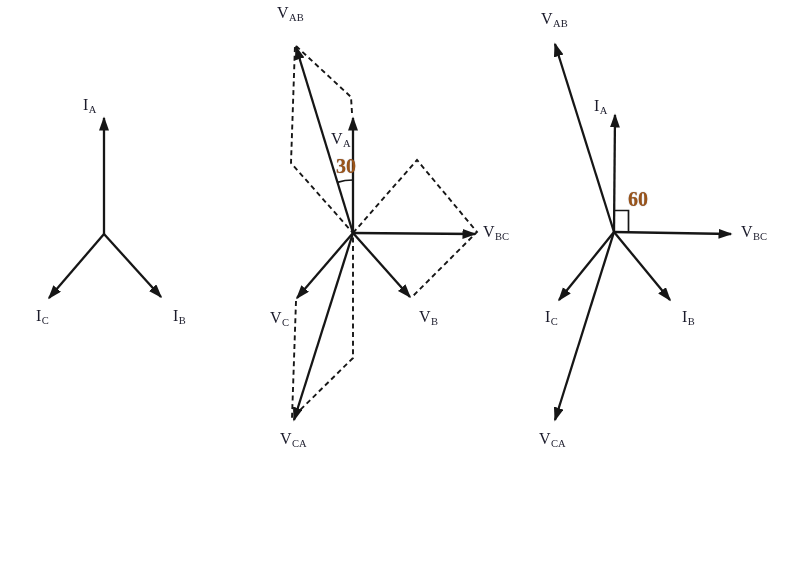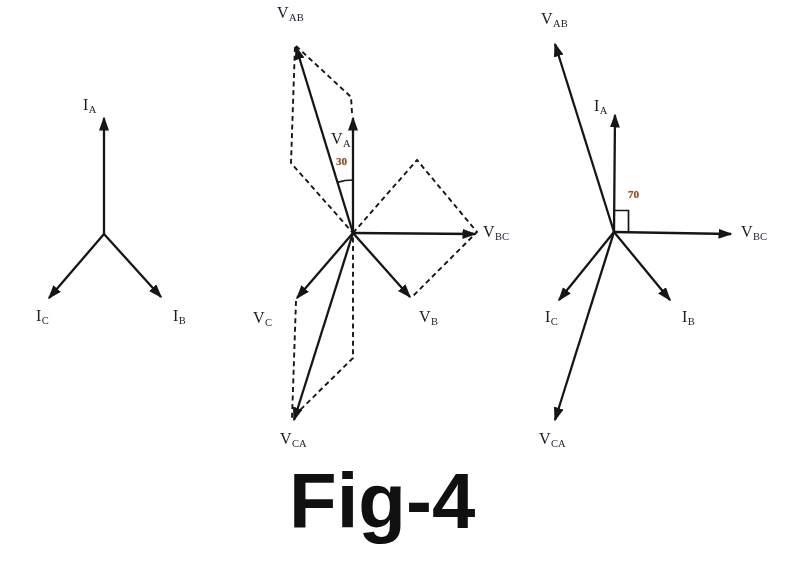--- a/index.html
+++ b/index.html
@@ -35,21 +35,21 @@
     white-space: nowrap;
   }
   .plabel .m { font-size: 16px; }
   .plabel .s { font-size: 10.5px; vertical-align: -2.5px; margin-left: 0.5px; }
 
   .alabel {
     position: absolute;
     color: var(--angle);
     text-shadow: 0 0 1px rgba(27,27,70,0.55);
     font-weight: 700;
-    font-size: 11px;
+    font-size: 20px;
     line-height: 1;
   }
 
   .caption {
     position: absolute;
     left: 289px;
     top: 462px;
     font-family: "Liberation Sans", sans-serif;
     font-weight: 800;
     font-size: 78px;
@@ -118,42 +118,41 @@
   <div class="plabel" style="left:331px; top:97px;margin-top:34px;">
     <span class="m">V</span><span class="s">A</span>
   </div>
   <div class="alabel" style="left:336px; top:156px;">30</div>
   <div class="plabel" style="left:483px; top:224px;">
     <span class="m">V</span><span class="s">BC</span>
   </div>
   <div class="plabel" style="left:419px; top:309px;">
     <span class="m">V</span><span class="s">B</span>
   </div>
-  <div class="plabel" style="left:253px; top:310px;text-align:right;">
+  <div class="plabel" style="left:270px; top:310px;text-align:right;">
     <span class="m">V</span><span class="s">C</span>
   </div>
   <div class="plabel" style="left:280px; top:431px;">
     <span class="m">V</span><span class="s">CA</span>
   </div>
 
   <div class="plabel" style="left:541px; top:11px;">
     <span class="m">V</span><span class="s">AB</span>
   </div>
   <div class="plabel" style="left:594px; top:98px;">
     <span class="m">I</span><span class="s">A</span>
   </div>
-  <div class="alabel" style="left:628px; top:189px;">70</div>
+  <div class="alabel" style="left:628px; top:189px;">60</div>
   <div class="plabel" style="left:741px; top:224px;">
     <span class="m">V</span><span class="s">BC</span>
   </div>
   <div class="plabel" style="left:682px; top:309px;">
     <span class="m">I</span><span class="s">B</span>
   </div>
   <div class="plabel" style="left:545px; top:309px;">
     <span class="m">I</span><span class="s">C</span>
   </div>
   <div class="plabel" style="left:539px; top:431px;">
     <span class="m">V</span><span class="s">CA</span>
   </div>
 
-  <div class="caption">Fig-4</div>
 
 </div>
 
 </body></html>

